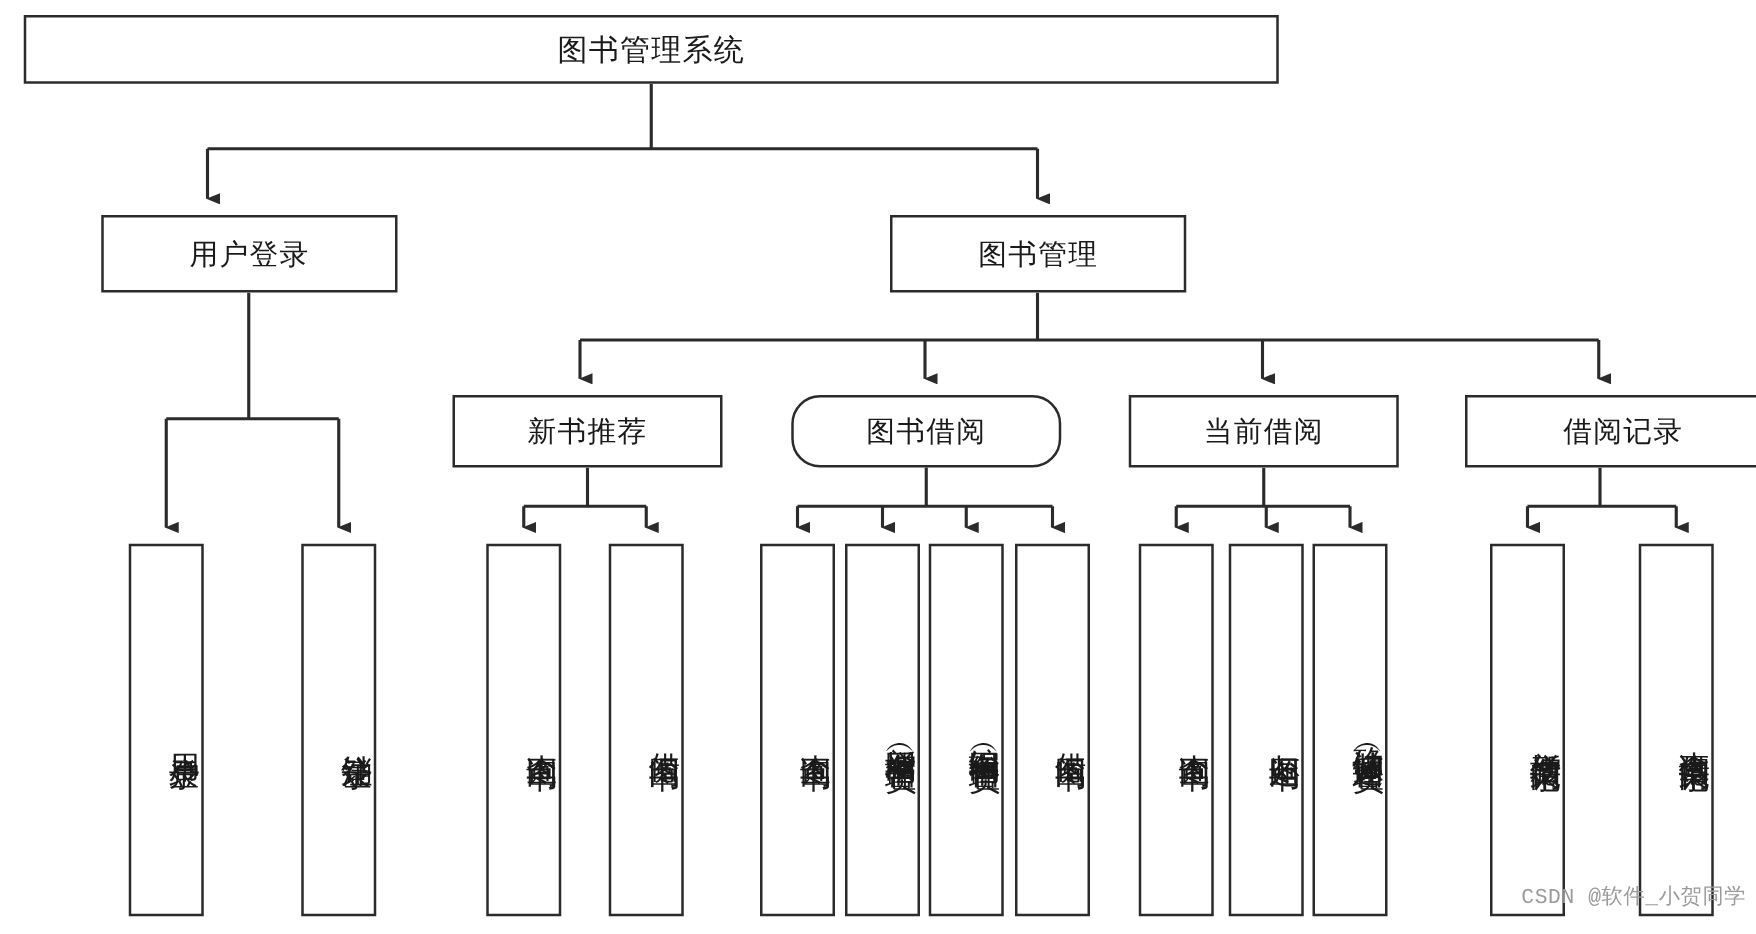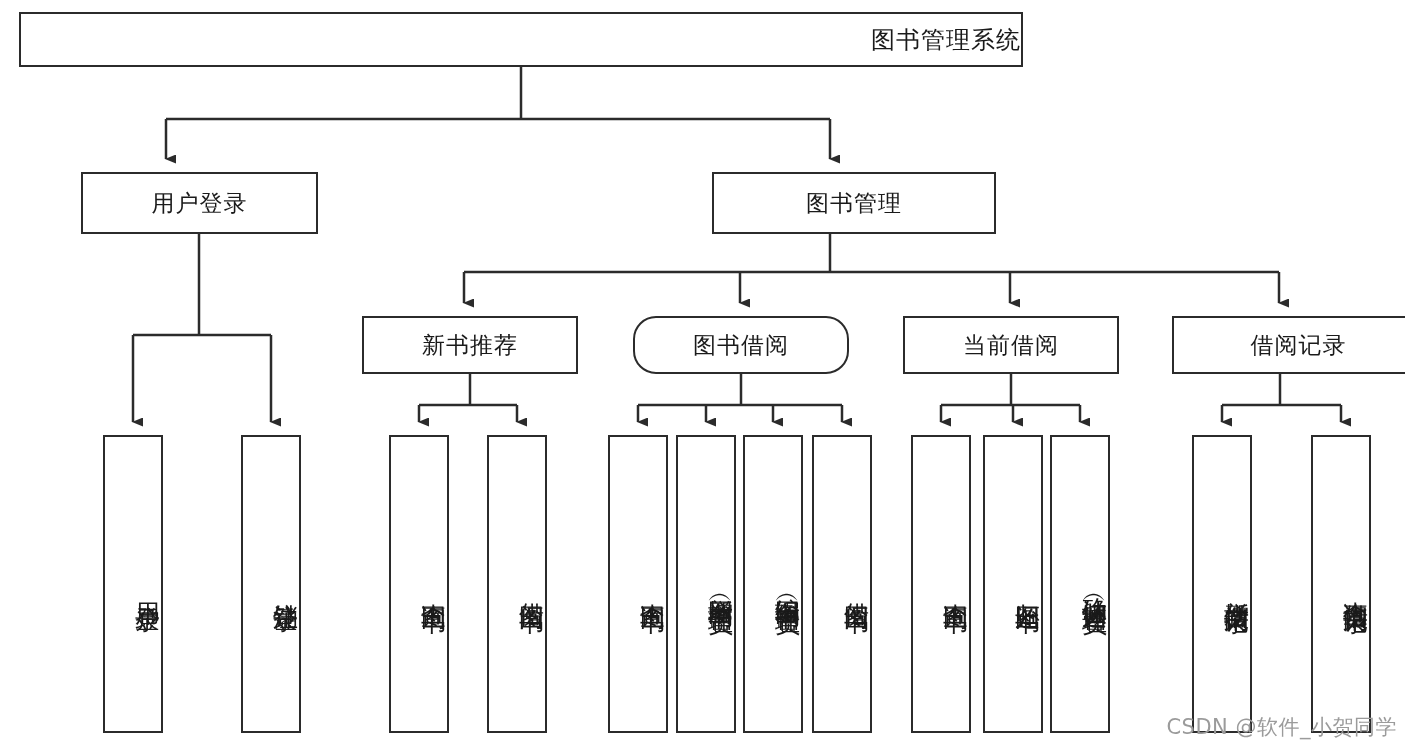--- a/index.html
+++ b/index.html
@@ -36,45 +36,45 @@
     align-items: center;
     justify-content: center;
     color: #1a1a1a;
   }
   .node.horiz {
     font-size: 23px;
     letter-spacing: 1px;
   }
   .node.root {
     font-size: 24px;
-    justify-content: flex-end;
   }
   .node.vert {
     writing-mode: vertical-rl;
     text-orientation: upright;
     font-size: 25px;
     line-height: 1.12;
     letter-spacing: 2px;
     align-items: flex-start;
     justify-content: center;
     padding-top: 6px;
   }
   .node.vert .vlabel {
     writing-mode: vertical-rl;
     text-orientation: upright;
     white-space: nowrap;
   }
   .watermark {
     position: absolute;
     right: 8px;
-    bottom: 6px;
-    font-size: 21px;
+    bottom: 19px;
+    font-size: 17px;
     color: #9b9b9b;
     letter-spacing: 0.5px;
     white-space: nowrap;
+    font-family: Liberation Mono, monospace;
   }
 </style>
 </head>
 <body>
 
 <div id="canvas">
 
   <svg id="edges" viewBox="0 0 1405 747" xmlns="http://www.w3.org/2000/svg">
     <defs>
       <marker id="arrowhead" markerWidth="9" markerHeight="11" refX="4.5" refY="10" orient="auto" markerUnits="userSpaceOnUse">
@@ -118,21 +118,21 @@
       </g>
   </svg>
 
   <div id="nodes-layer">
       <div class="node root horiz" style="left: 19px; top: 12px; width: 1004px; height: 55px;">
         <span class="hlabel">图书管理系统</span>
       </div>
       <div class="node horiz" style="left: 81px; top: 172px; width: 237px; height: 62px;">
         <span class="hlabel">用户登录</span>
       </div>
-      <div class="node horiz" style="left: 712px; top: 172px; width: 284px; height: 62px;">
+      <div class="node horiz" style="left: 712px; top: 172px; width: 237px; height: 62px;">
         <span class="hlabel">图书管理</span>
       </div>
       <div class="node horiz" style="left: 362px; top: 316px; width: 216px; height: 58px; align-items: center;">
         <span class="hlabel">新书推荐</span>
       </div>
       <div class="node horiz" style="left: 633px; top: 316px; width: 216px; height: 58px; border-radius: 23px;">
         <span class="hlabel">图书借阅</span>
       </div>
       <div class="node horiz" style="left: 903px; top: 316px; width: 216px; height: 58px;">
         <span class="hlabel">当前借阅</span>

